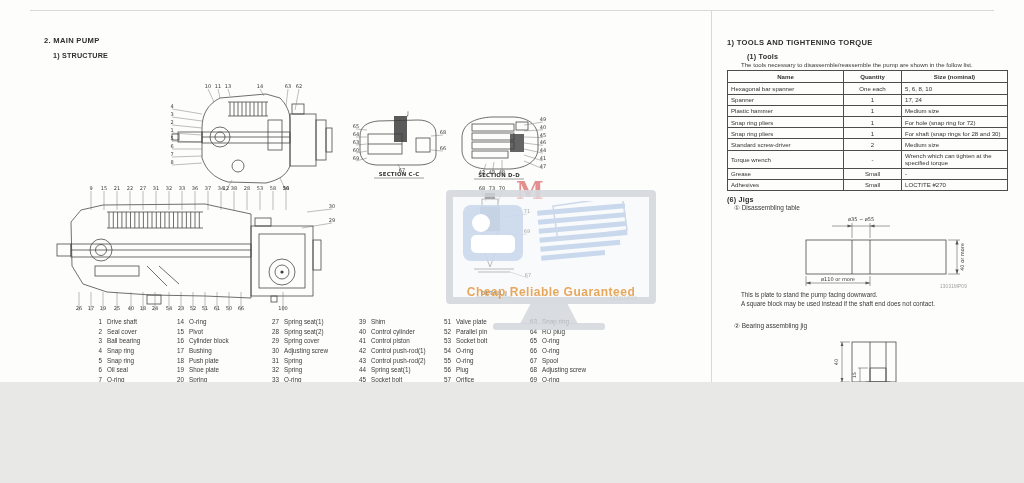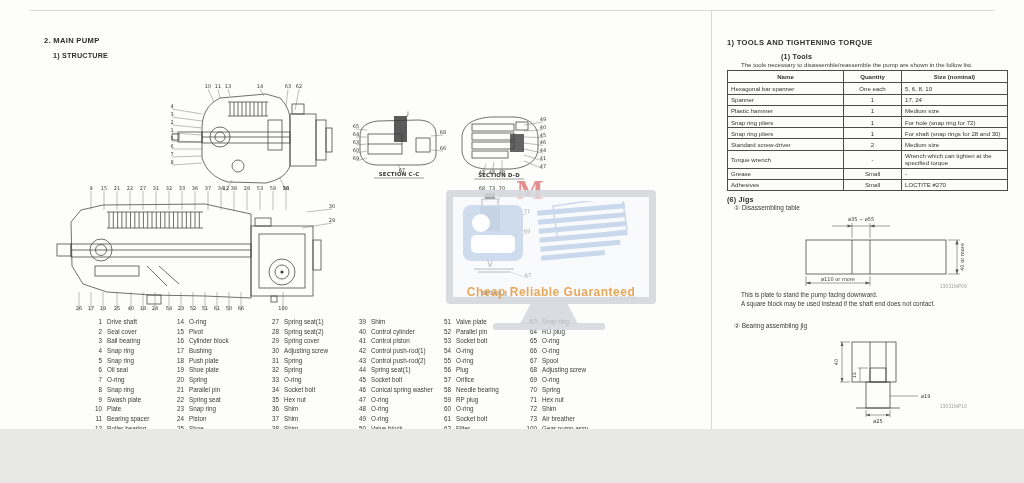--- a/index.html
+++ b/index.html
@@ -1,16 +1,16 @@
 <!DOCTYPE html>
 <html><head>
 <meta charset="utf-8">
 <style>
   html,body{margin:0;padding:0;background:#e8e8e6;}
-  .stage{position:relative;width:1024px;height:429px;background:#fdfdfc;overflow:hidden;
+  .stage{position:relative;width:1024px;height:382px;background:#fdfdfc;overflow:hidden;
          font-family:"Liberation Sans","DejaVu Sans",sans-serif;color:#3c3c3c;}
   .abs{position:absolute;}
   .rule{background:#d9d9d6;}
   
   .h1{font-size:7.6px;font-weight:700;letter-spacing:.3px;color:#2e2e2e;white-space:nowrap;}
   .h2{font-size:7.2px;font-weight:700;letter-spacing:.2px;color:#2e2e2e;white-space:nowrap;}
   .body-txt{font-size:6.3px;color:#383838;white-space:nowrap;}
   .pagenum{font-size:6.5px;color:#444;}
   .figcode{font-size:4.5px;color:#999;letter-spacing:.3px;}
   
@@ -659,21 +659,21 @@
         <div class="pl-row">
           <span class="pl-num">100</span>
           <span class="pl-name">Gear pump assy</span>
         </div>
       </div>
     </div>
 
   <div class="abs pagenum" style="left:336px;top:453px;">7-9</div>
 
   <div class="abs h1" style="left:727px;top:38px;">1) TOOLS AND TIGHTENING TORQUE</div>
-  <div class="abs h2" style="left:733px;top:52px;padding-left:48px;">(1) Tools</div>
+  <div class="abs h2" style="left:699px;top:52px;padding-left:48px;">(1) Tools</div>
   <div class="abs body-txt" style="left:741px;top:61px;font-size:6.1px;">The tools necessary to disassemble/reassemble the pump are shown in the follow list.</div>
 
   <div id="tools-table-wrap">
     <table>
       <colgroup>
           <col style="width:116px">
           <col style="width:58px">
           <col>
         </colgroup>
       <thead>

